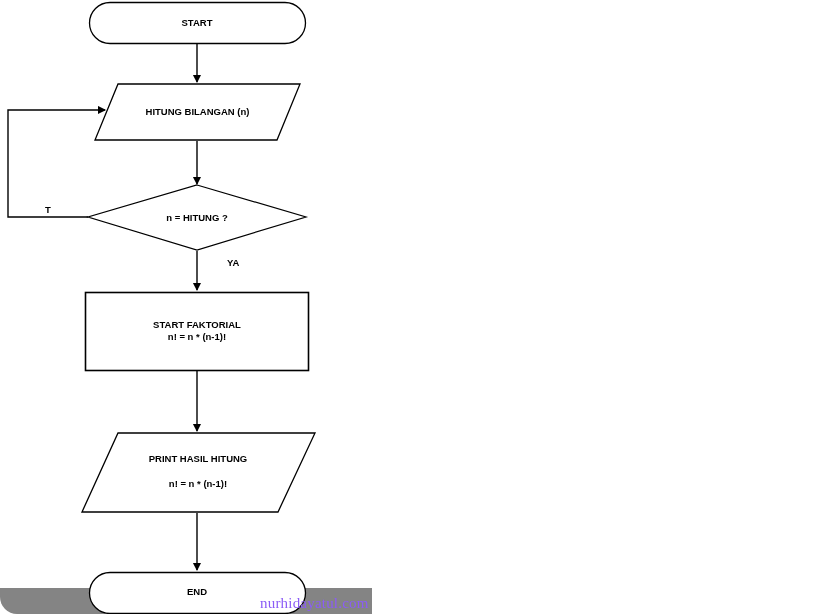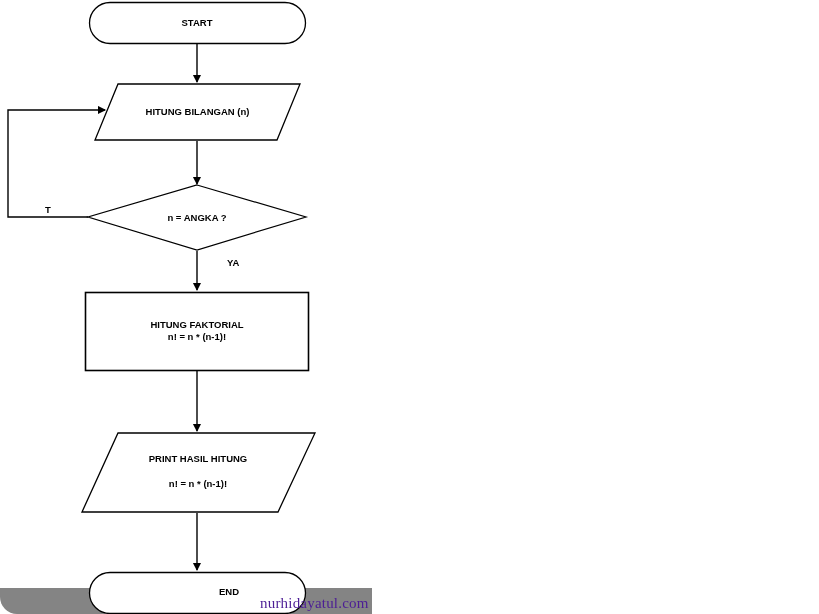--- a/index.html
+++ b/index.html
@@ -48,21 +48,21 @@
     width: 372px;
     height: 26px;
     background: #848484;
   }
   #watermark-text {
     position: absolute;
     left: 260px;
     top: 595px;
     font-family: "Liberation Serif", serif;
     font-size: 15px;
-    color: #4c1d95;
+    color: #8b5cf6;
     letter-spacing: 0.2px;
     white-space: pre;
   }
 </style>
 </head>
 <body>
 
 <div id="canvas">
 
   <svg id="flow-svg" viewBox="0 0 819 614">
@@ -98,28 +98,28 @@
   <div id="watermark-bar"></div>
 
   <svg style="position:absolute;left:0;top:0;width:819px;height:614px;" viewBox="0 0 819 614">
     <rect x="89.5" y="572.5" width="216" height="41" rx="20.5" ry="20.5" fill="#ffffff" stroke="#000000" stroke-width="1.3"></rect>
   </svg>
 
   <div class="shape-label label-9" style="left:89px; top:16px; width:216px;">START</div>
 
   <div class="shape-label label-9" style="left:95px; top:105px; width:205px;">HITUNG BILANGAN (n)</div>
 
-  <div class="shape-label label-9" style="left:130px; top:211px; width:134px;">n = ANGKA ?</div>
+  <div class="shape-label label-9" style="left:130px; top:211px; width:134px;">n = HITUNG ?</div>
 
-  <div class="shape-label label-9" style="left:86px; top:318px; width:222px;">HITUNG FAKTORIAL</div>
+  <div class="shape-label label-9" style="left:86px; top:318px; width:222px;">START FAKTORIAL</div>
   <div class="shape-label label-9" style="left:86px; top:330px; width:222px;">n! = n * (n-1)!</div>
 
   <div class="shape-label label-9" style="left:99px; top:452px; width:198px;">PRINT HASIL HITUNG</div>
   <div class="shape-label label-9" style="left:99px; top:477px; width:198px;">n! = n * (n-1)!</div>
 
-  <div class="shape-label label-9" style="left:89px; top:585px; width:216px;padding-left:32px;">END</div>
+  <div class="shape-label label-9" style="left:89px; top:585px; width:216px;">END</div>
 
   <div class="branch-label" style="left:45px; top:204px;">T</div>
   <div class="branch-label" style="left:227px; top:257px;">YA</div>
 
   <div id="watermark-text">nurhidayatul.com</div>
 
 </div>
 
 </body></html>

